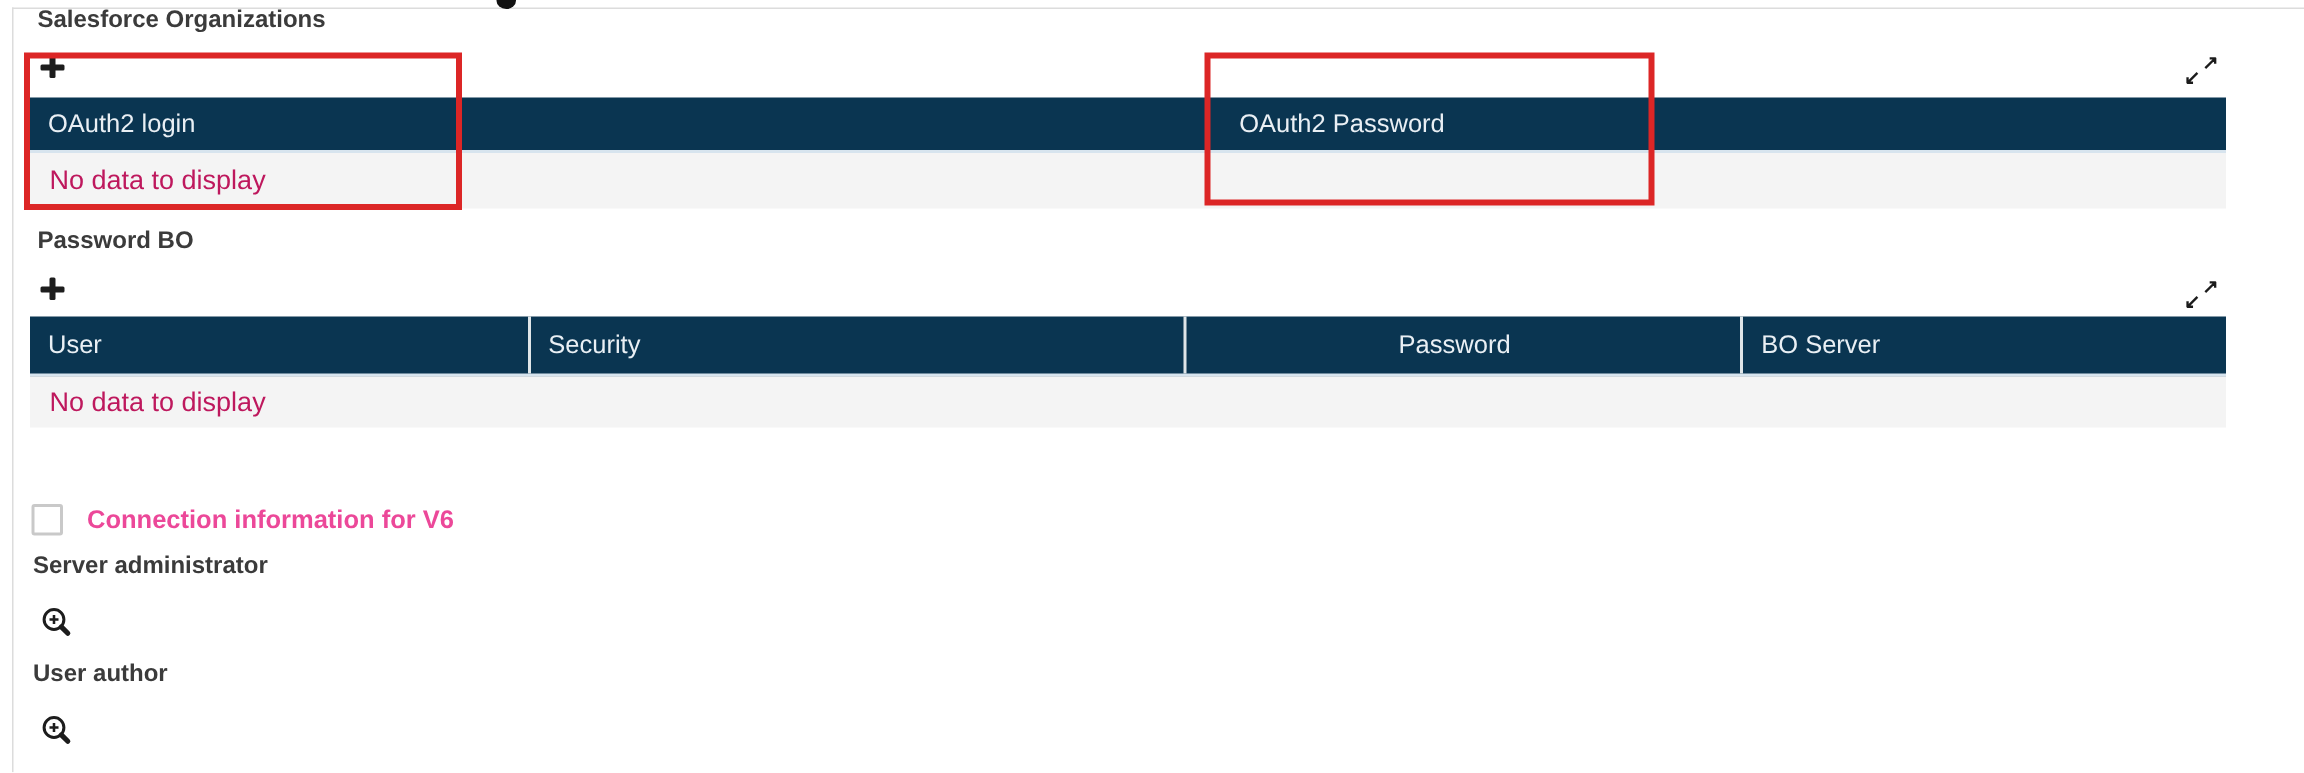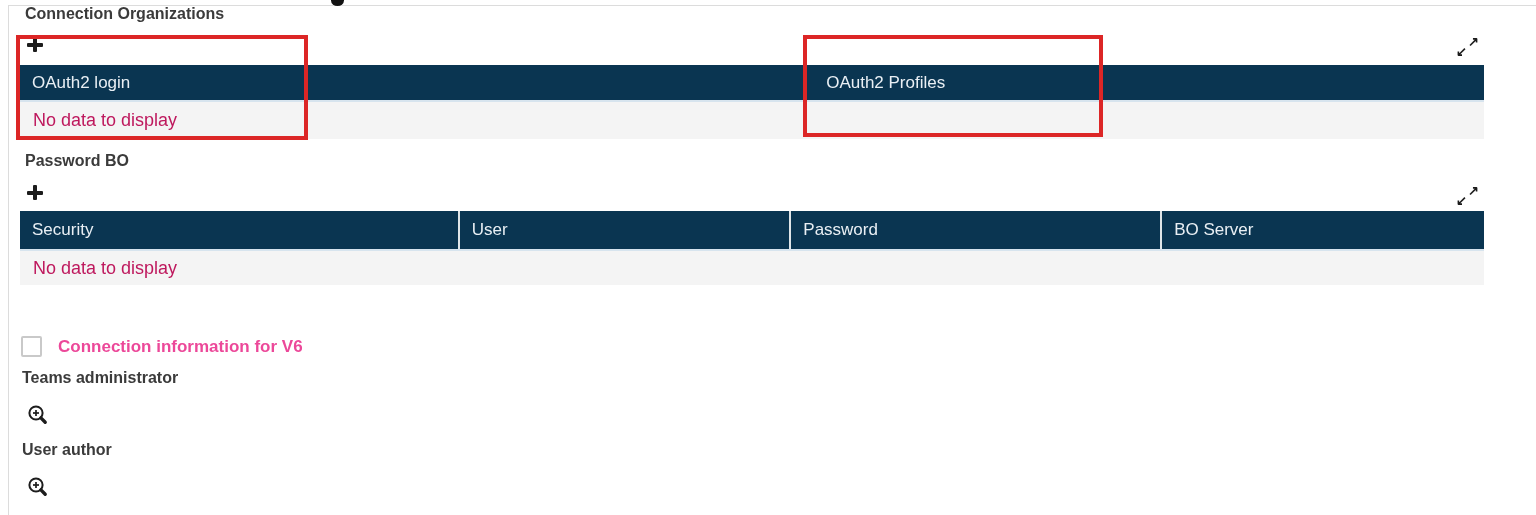--- a/index.html
+++ b/index.html
@@ -93,21 +93,21 @@
     overflow: hidden;
     cursor: pointer;
   }
   .t-oauth .th { line-height: 35px; height: 35px; }
   .t-profiles .th { line-height: 38px; height: 38px; }
   .t-profiles .th + .th { border-left: 2px solid #dfe5e8; }
   .t-oauth .c1 { width: 783px; }
   .t-oauth .c2 { width: 681px; }
   .t-profiles .c1 { width: 432px; }
   .t-profiles .c2 { width: 321px; }
-  .t-profiles .c3 { width: 362px; }
+  .t-profiles .c3 { width: 362px; text-align: center; }
   .t-profiles .c4 { width: 338px; }
   .trow {
     background: #f4f4f4;
     color: #be185d;
     font-size: 18px;
     padding-left: 13px;
     white-space: nowrap;
   }
   .t-oauth .trow { height: 37px; line-height: 37px; }
   .t-profiles .trow { height: 34px; line-height: 34px; }
@@ -142,35 +142,35 @@
 </style>
 </head>
 <body>
 
 <div class="page">
 
   <div class="hairline-top"></div>
   <div class="hairline-left"></div>
   <div class="artifact-dot"></div>
 
-  <div class="heading h-salesforce">Connection Organizations</div>
+  <div class="heading h-salesforce">Salesforce Organizations</div>
 
   <button class="icon-btn add-1">
     <span class="plus"></span>
   </button>
 
   <button class="expand expand-1">
     <span class="ne">↗</span>
     <span class="sw">↙</span>
   </button>
 
   <div class="table t-oauth">
     <div class="thead">
       <div class="th c1">OAuth2 login</div>
-      <div class="th c2">OAuth2 Profiles</div>
+      <div class="th c2">OAuth2 Password</div>
     </div>
     <div class="trow">
       <span>No data to display</span>
     </div>
   </div>
 
   <div class="annotation-box box-1"></div>
   <div class="annotation-box box-2"></div>
 
   <div class="heading h-profiles">Password BO</div>
@@ -179,34 +179,34 @@
     <span class="plus"></span>
   </button>
 
   <button class="expand expand-2">
     <span class="ne">↗</span>
     <span class="sw">↙</span>
   </button>
 
   <div class="table t-profiles">
     <div class="thead">
+      <div class="th c2">User</div>
       <div class="th c1">Security</div>
-      <div class="th c2">User</div>
       <div class="th c3">Password</div>
       <div class="th c4">BO Server</div>
     </div>
     <div class="trow">
       <span>No data to display</span>
     </div>
   </div>
 
   <span class="checkbox" role="checkbox" aria-checked="false"></span>
   <label class="cb-label">Connection information for V6</label>
 
-  <div class="heading h-teams-admin">Teams administrator</div>
+  <div class="heading h-teams-admin">Server administrator</div>
 
   <button class="icon-btn mag-1">
     <svg width="22" height="22" viewBox="0 0 22 22">
       <circle cx="9" cy="9" r="6.6" fill="none" stroke="#1d1d1d" stroke-width="2"></circle>
       <line x1="9" y1="6" x2="9" y2="12" stroke="#1d1d1d" stroke-width="1.7"></line>
       <line x1="6" y1="9" x2="12" y2="9" stroke="#1d1d1d" stroke-width="1.7"></line>
       <line x1="13.9" y1="13.9" x2="18.2" y2="18.2" stroke="#1d1d1d" stroke-width="3.4" stroke-linecap="round"></line>
     </svg>
   </button>
 

